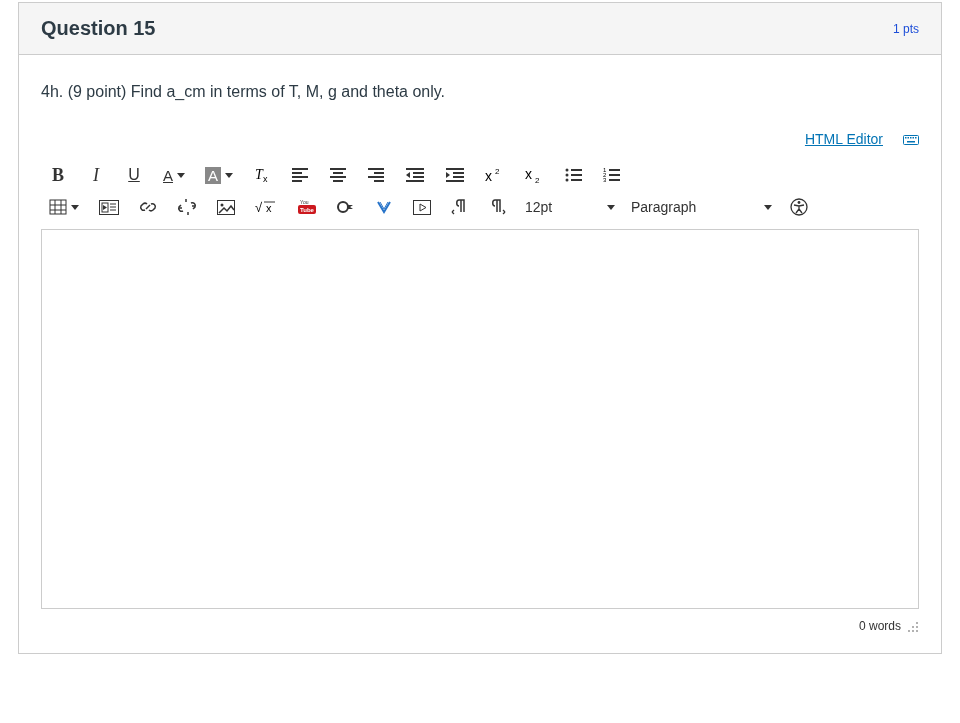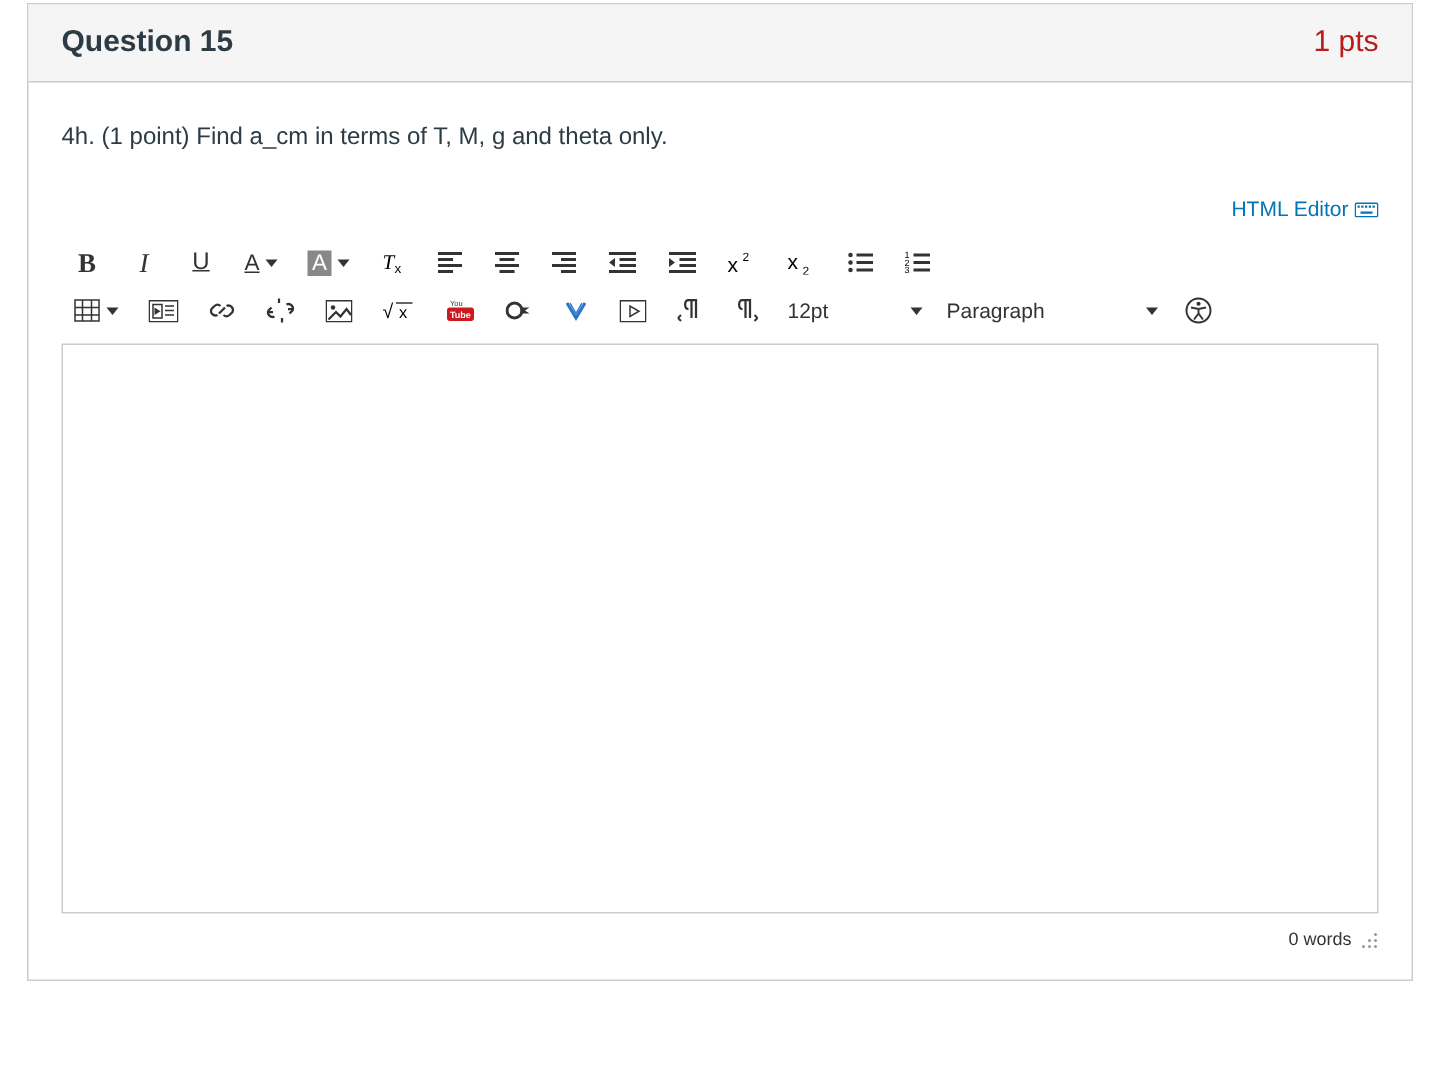--- a/index.html
+++ b/index.html
@@ -21,43 +21,44 @@
   display: flex;
   justify-content: space-between;
   align-items: center;
 }
 .question-title {
   font-size: 20px;
   font-weight: 700;
   color: #2d3b45;
 }
 .points {
-  font-size: 20px;
-  color: #b91c1c;
+  font-size: 12px;
+  color: #1d4ed8;
 }
 .question-body {
   padding: 28px 22px 20px 22px;
 }
 .prompt {
   font-size: 16px;
   color: #2d3b45;
   margin-bottom: 30px;
 }
 .editor-link-row {
   display: flex;
   justify-content: flex-end;
   margin-bottom: 8px;
 }
 .html-editor-link {
   color: #0374b5;
   font-size: 14px;
   cursor: pointer;
   display: inline-flex;
   align-items: center;
-  gap: 4px;
+  gap: 20px;
+  text-decoration: underline;
 }
 .toolbar {
   padding: 4px 0 6px 0;
 }
 .toolbar-row {
   display: flex;
   align-items: center;
   gap: 16px;
   padding: 4px 6px;
   flex-wrap: nowrap;
@@ -114,21 +115,21 @@
 
 <div class="question-card">
 
   <div class="question-header">
     <span class="question-title">Question 15</span>
     <span class="points">1 pts</span>
   </div>
 
   <div class="question-body">
 
-    <div class="prompt">4h. (1 point) Find a_cm in terms of T, M, g and theta only.</div>
+    <div class="prompt">4h. (9 point) Find a_cm in terms of T, M, g and theta only.</div>
 
     <div class="editor-link-row">
       <span class="html-editor-link">
         <span>HTML Editor</span>
         <svg width="16" height="12" viewBox="0 0 16 12">
           <rect x="0.5" y="2.5" width="15" height="9" rx="1" fill="none" stroke="#0374b5"></rect>
           <rect x="2" y="4" width="1.5" height="1.5" fill="#0374b5"></rect>
             <rect x="4.5" y="4" width="1.5" height="1.5" fill="#0374b5"></rect>
             <rect x="7" y="4" width="1.5" height="1.5" fill="#0374b5"></rect>
             <rect x="9.5" y="4" width="1.5" height="1.5" fill="#0374b5"></rect>

